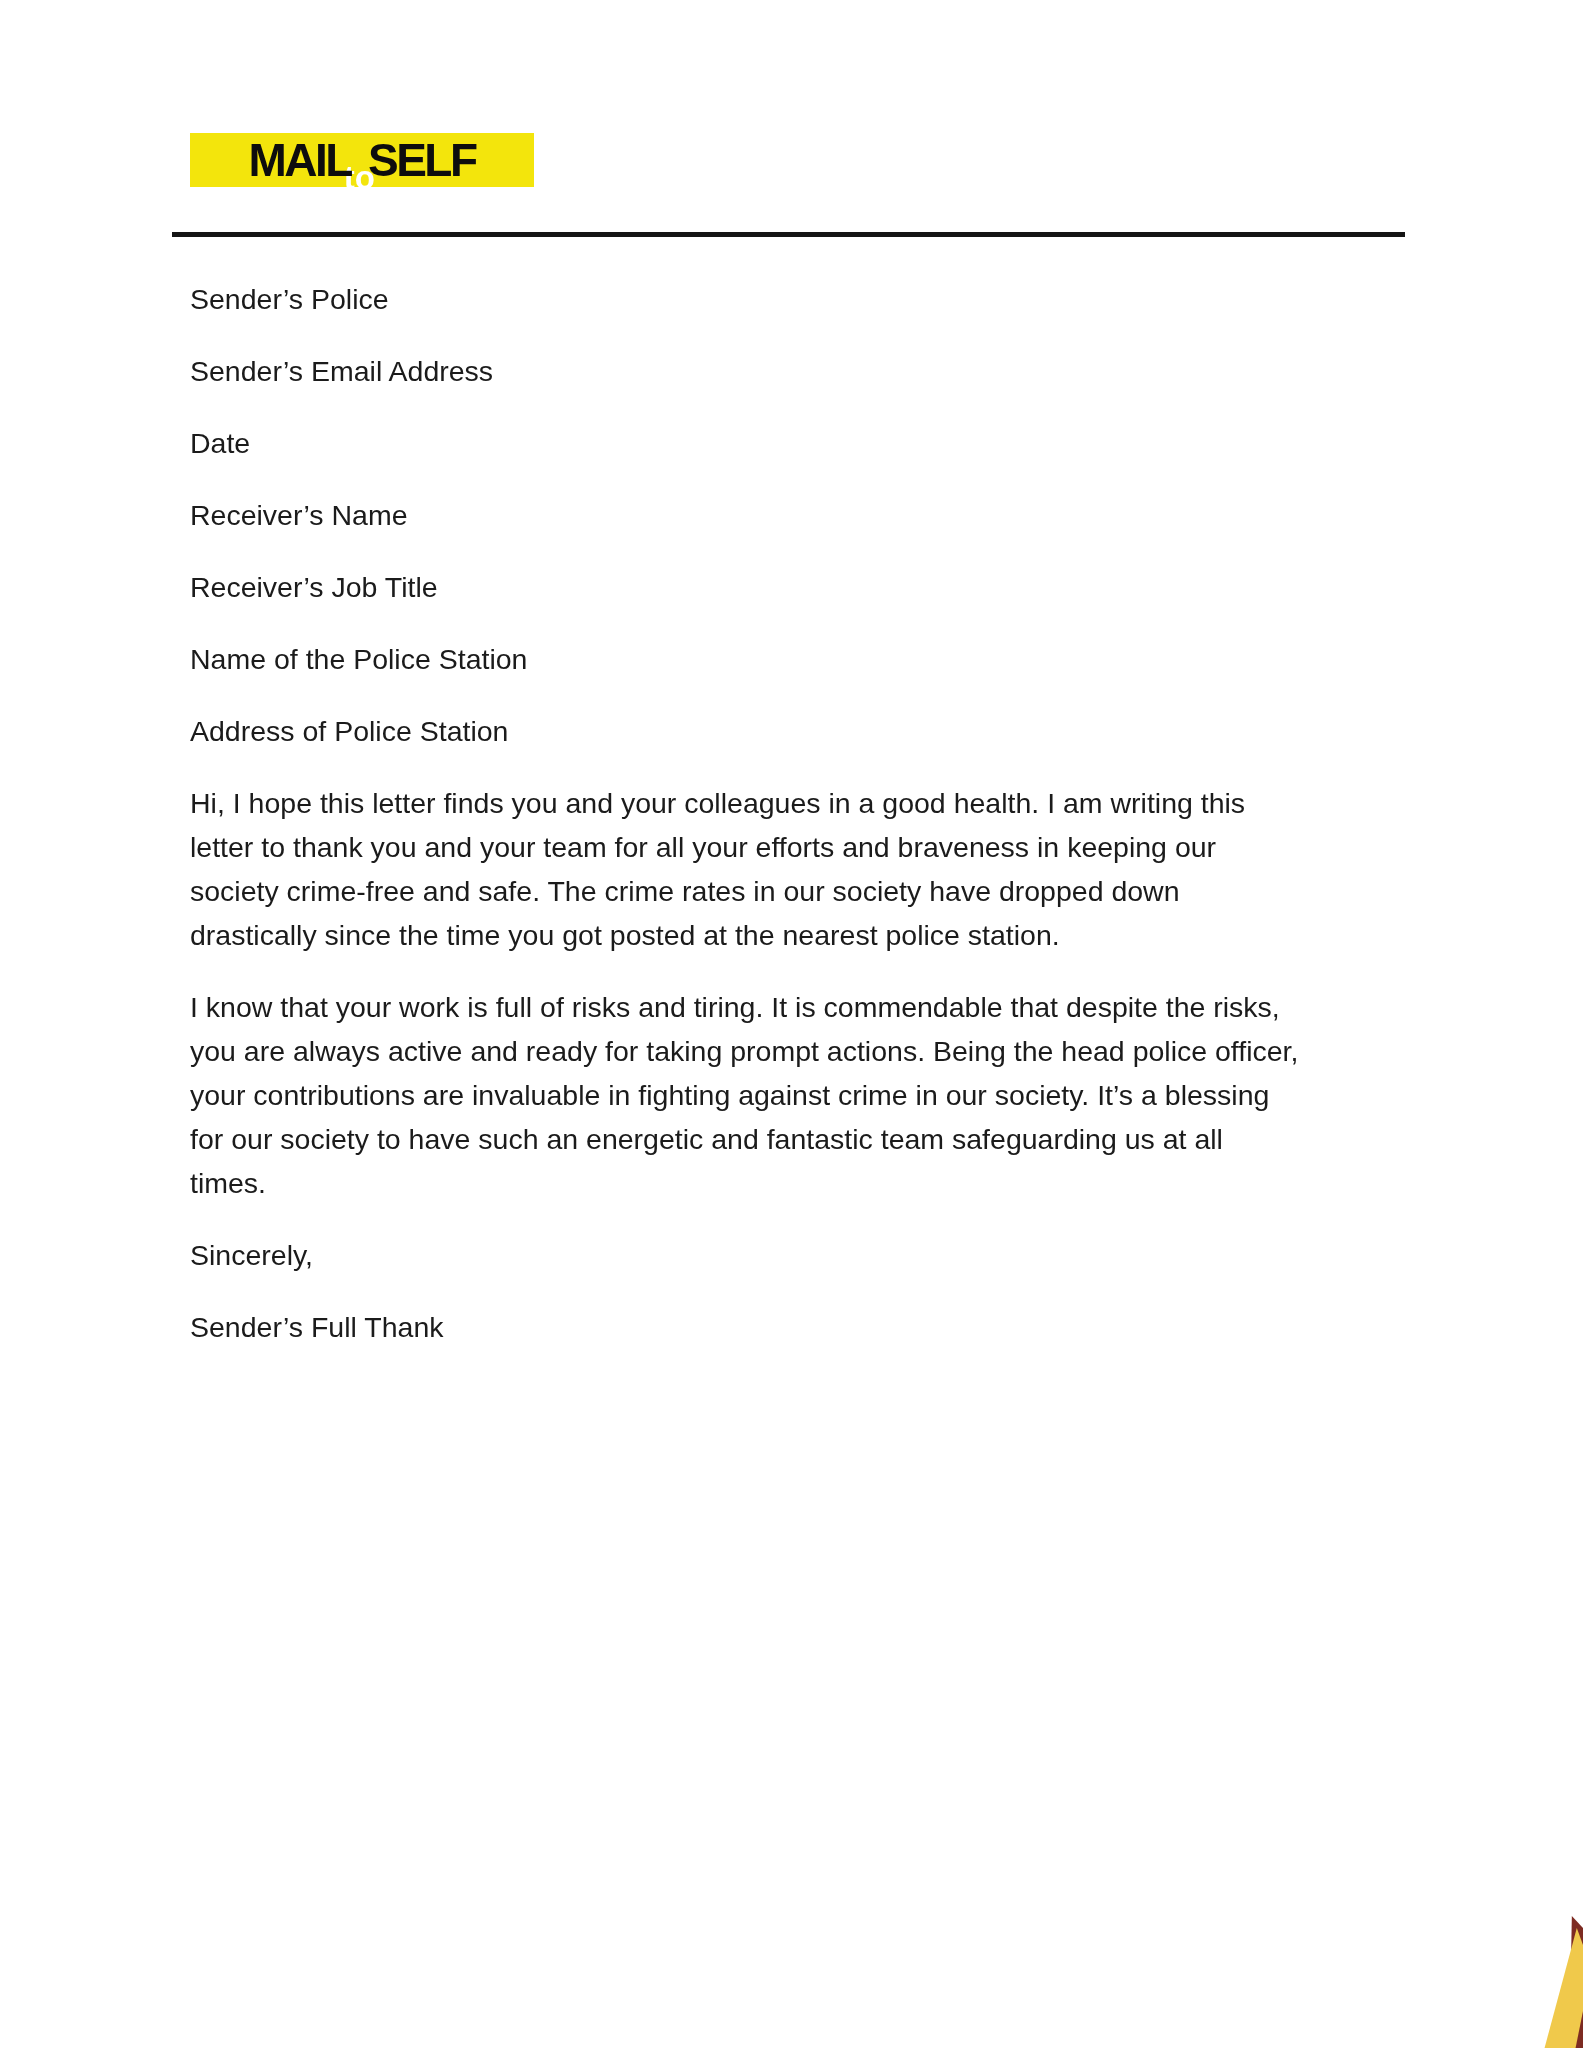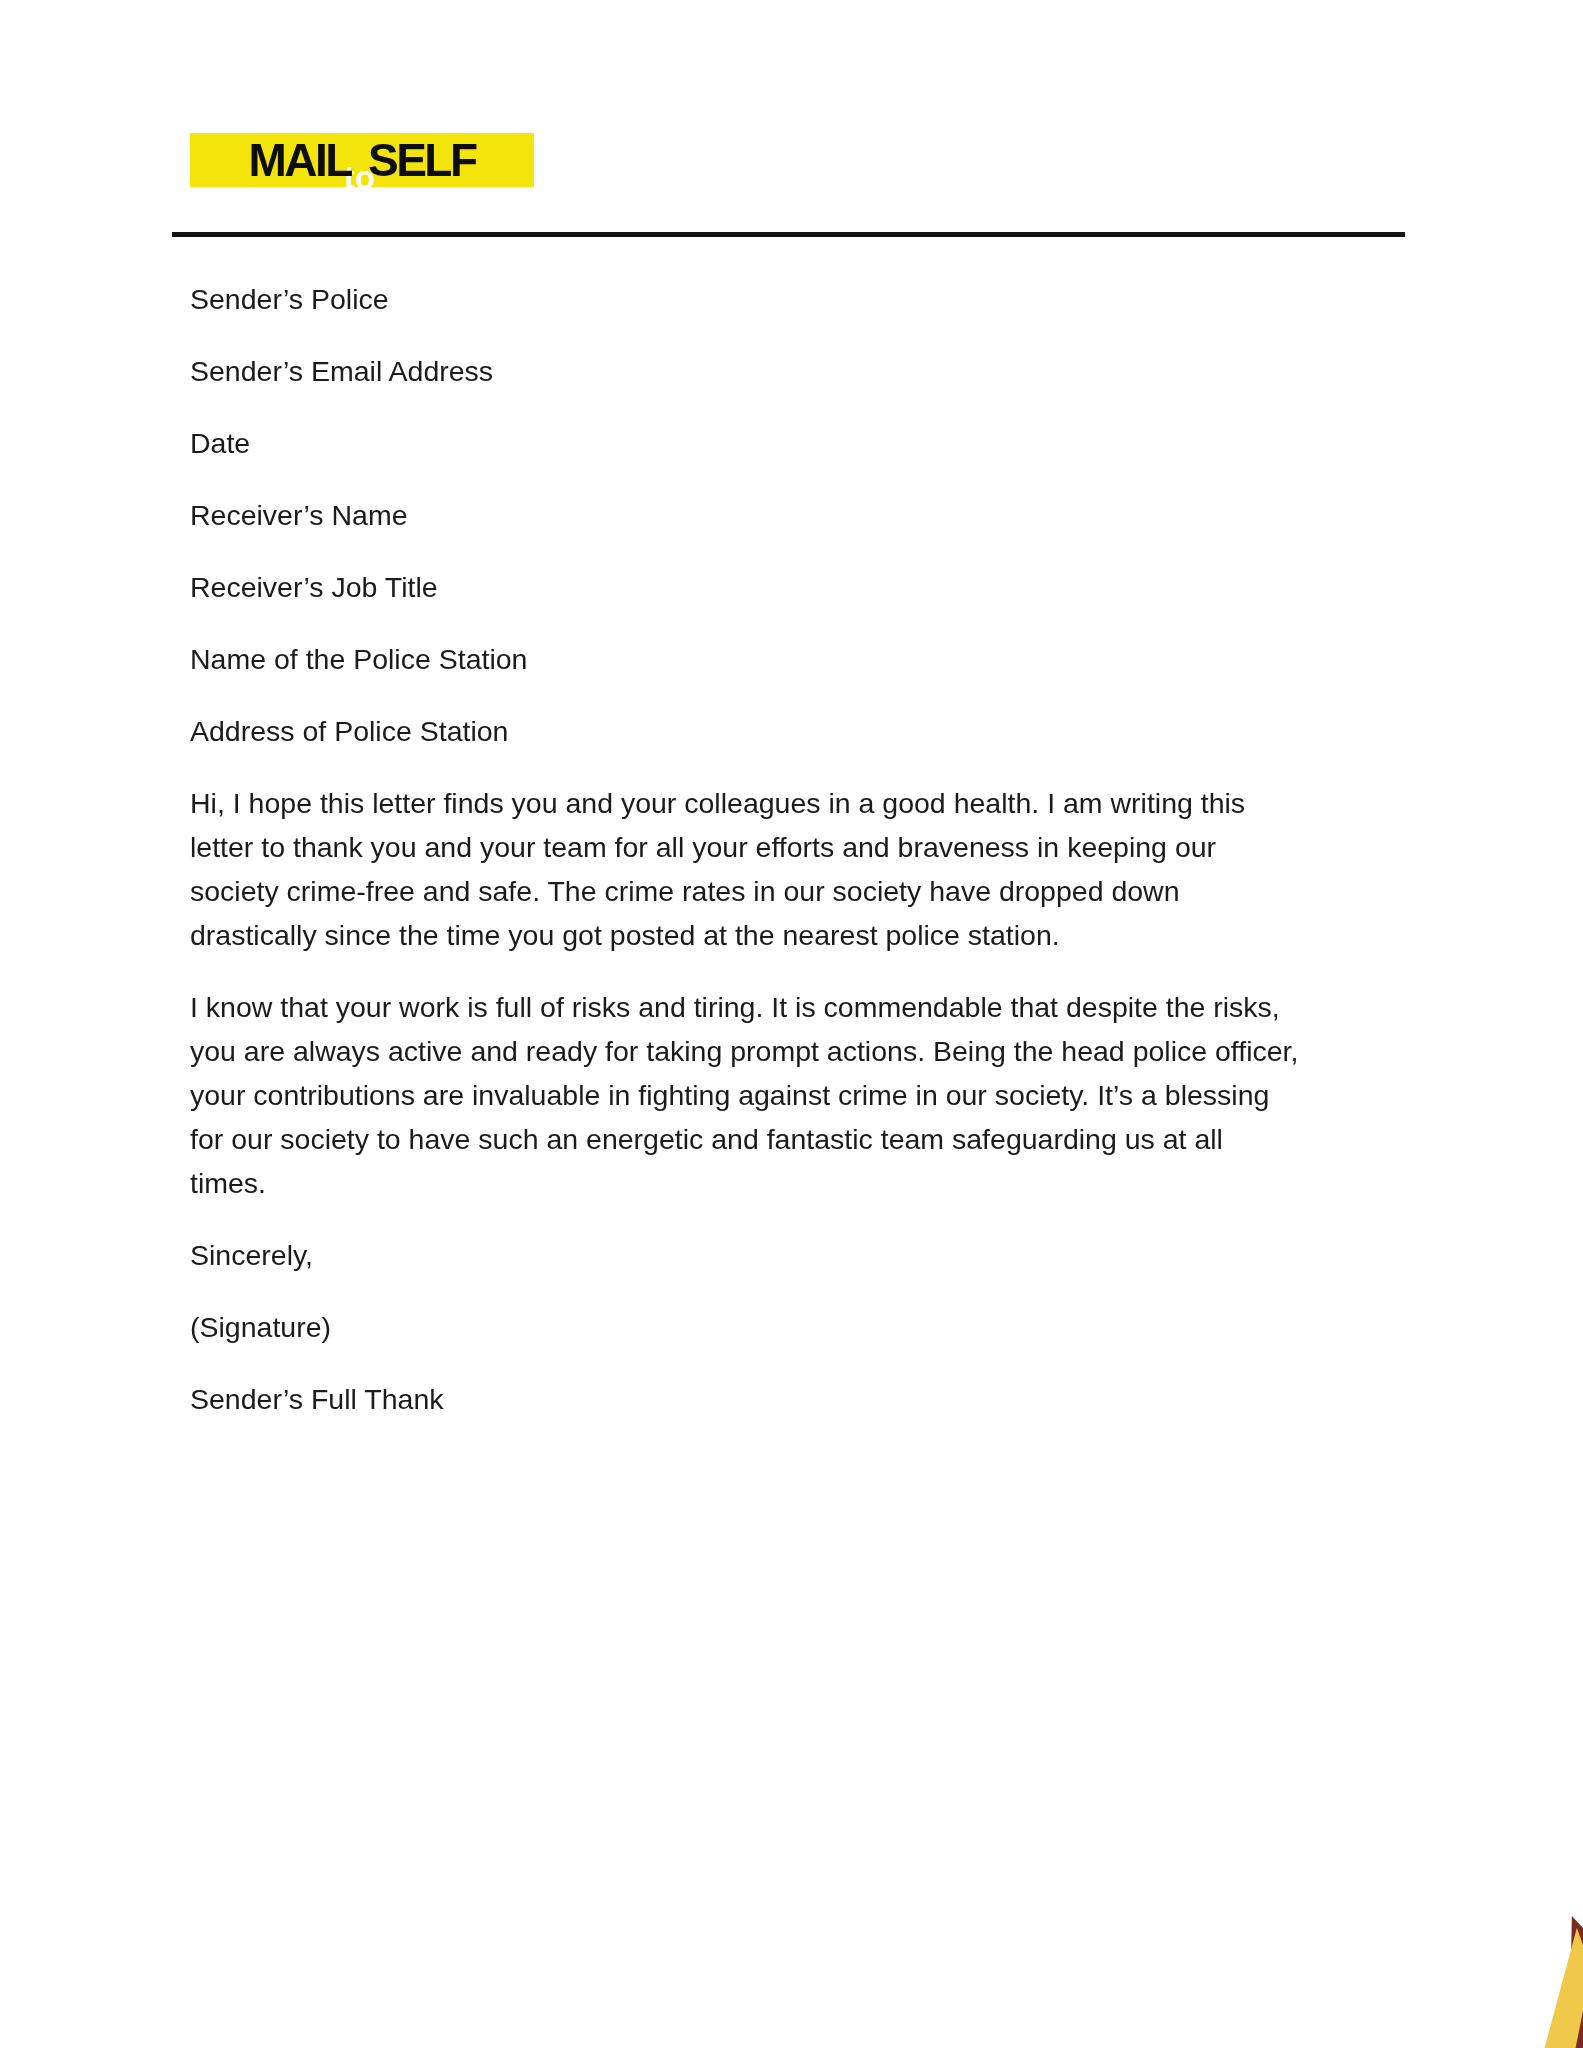--- a/index.html
+++ b/index.html
@@ -120,21 +120,20 @@
     <p>Hi, I hope this letter finds you and your colleagues in a good health. I am writing this
 letter to thank you and your team for all your efforts and braveness in keeping our
 society crime-free and safe. The crime rates in our society have dropped down
 drastically since the time you got posted at the nearest police station.</p>
     <p>I know that your work is full of risks and tiring. It is commendable that despite the risks,
 you are always active and ready for taking prompt actions. Being the head police officer,
 your contributions are invaluable in fighting against crime in our society. It’s a blessing
 for our society to have such an energetic and fantastic team safeguarding us at all
 times.</p>
     <p>Sincerely,</p>
-    <p>(Signature)</p>
     <p>Sender’s Full Thank</p>
   </div>
 
   <div class="corner">
     <div class="corner-maroon"></div>
     <div class="corner-yellow"></div>
   </div>
 
 </div>
 

